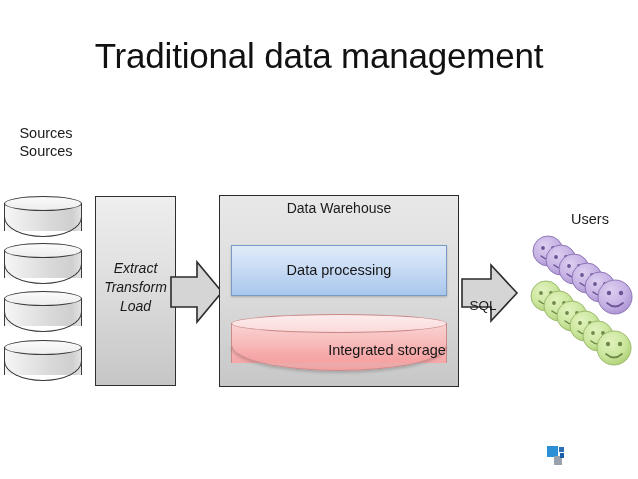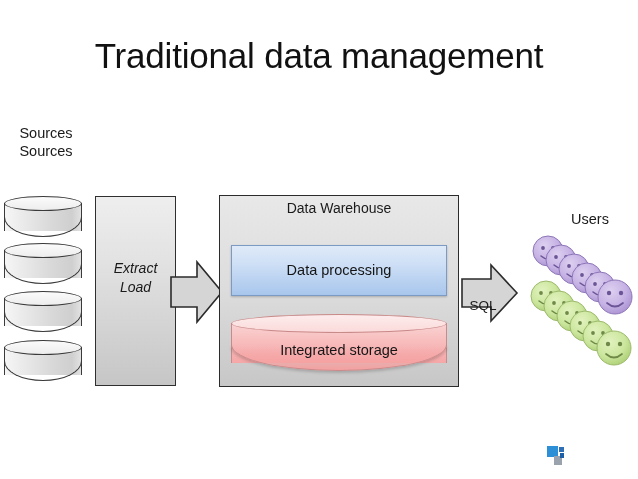--- a/index.html
+++ b/index.html
@@ -209,20 +209,21 @@
     background: linear-gradient(to bottom, #fdecec, #fbdada);
   }
   #storage-label {
     position: absolute;
     left: 231px;
     top: 342px;
     width: 216px;
     text-align: center;
     font-size: 14.5px;
     color: #151515;
+    padding-left: 48px;
   }
 
   
   #users-label {
     position: absolute;
     left: 545px;
     top: 211px;
     width: 90px;
     text-align: center;
     font-size: 14.5px;
@@ -283,20 +284,21 @@
 </div>
 <div class="src-cyl" style="top:340px">
   <div class="body"></div>
   <div class="bottom"></div>
   <div class="top"></div>
 </div>
 
 <div id="etl-box"></div>
 <div id="etl-text">
   <div>Extract</div>
+  <div>Transform</div>
   <div>Load</div>
 </div>
 
 <div id="arrow-etl-dw" class="block-arrow">
   <svg width="54" height="66" viewBox="0 0 54 66">
     <polygon points="1,18 27,18 27,3 52,33 27,63 27,48 1,48" fill="#d5d5d5" stroke="#2b2b2b" stroke-width="1.6" stroke-linejoin="miter"></polygon>
   </svg>
 </div>
 
 <div id="dw-box"></div>

